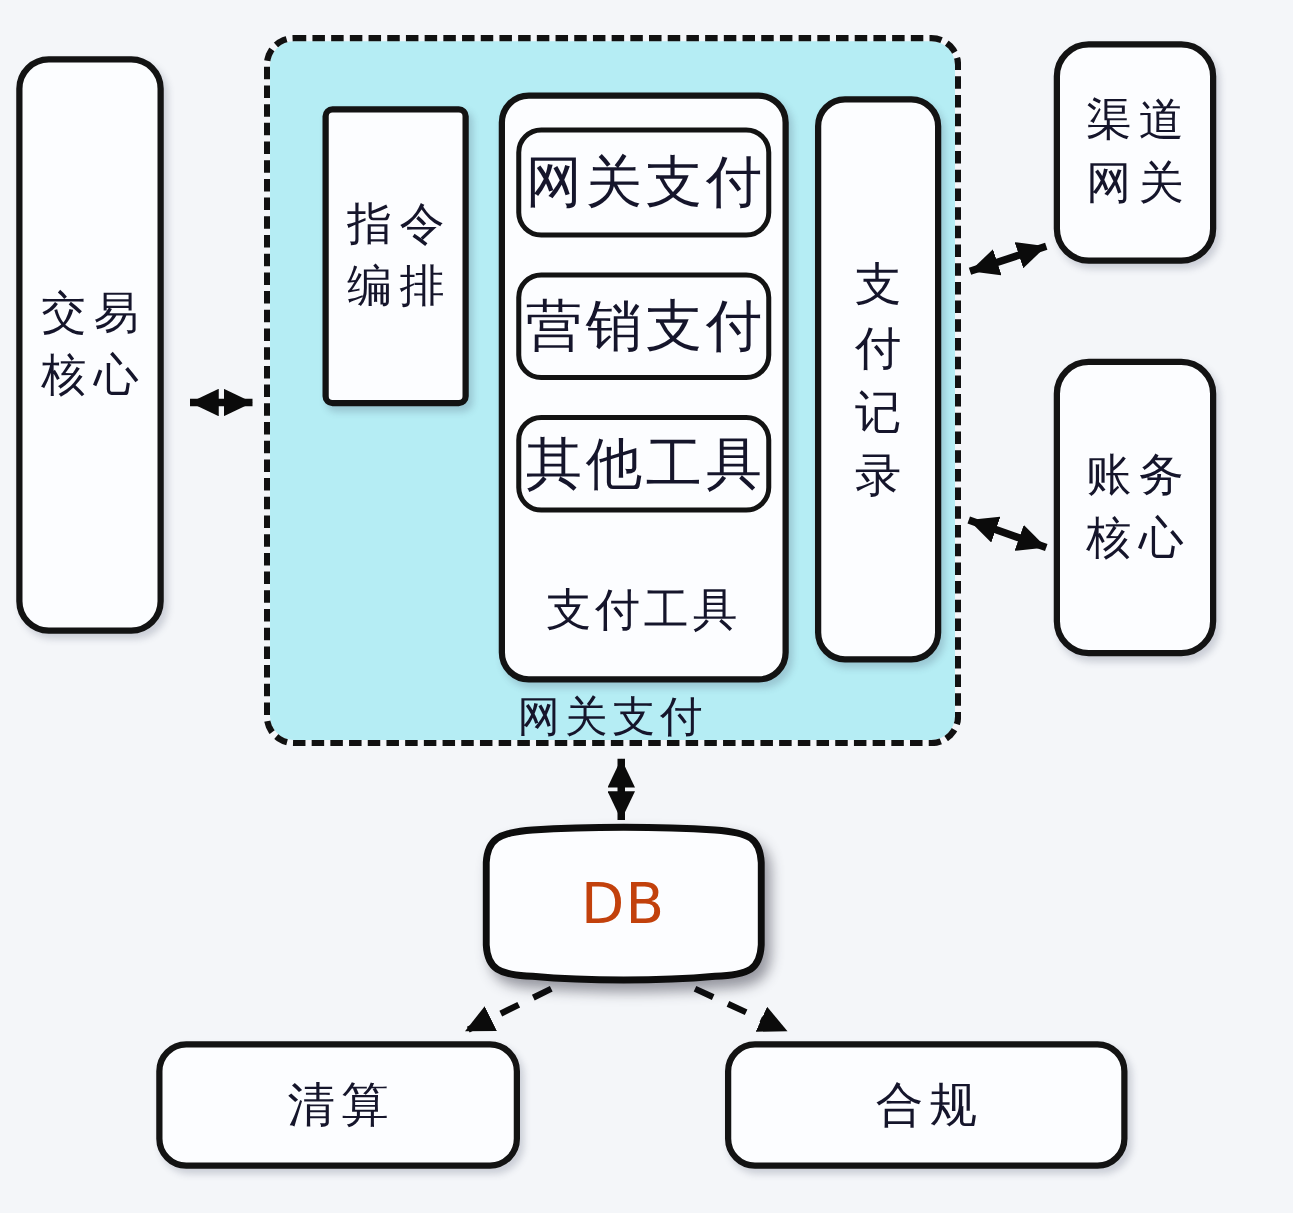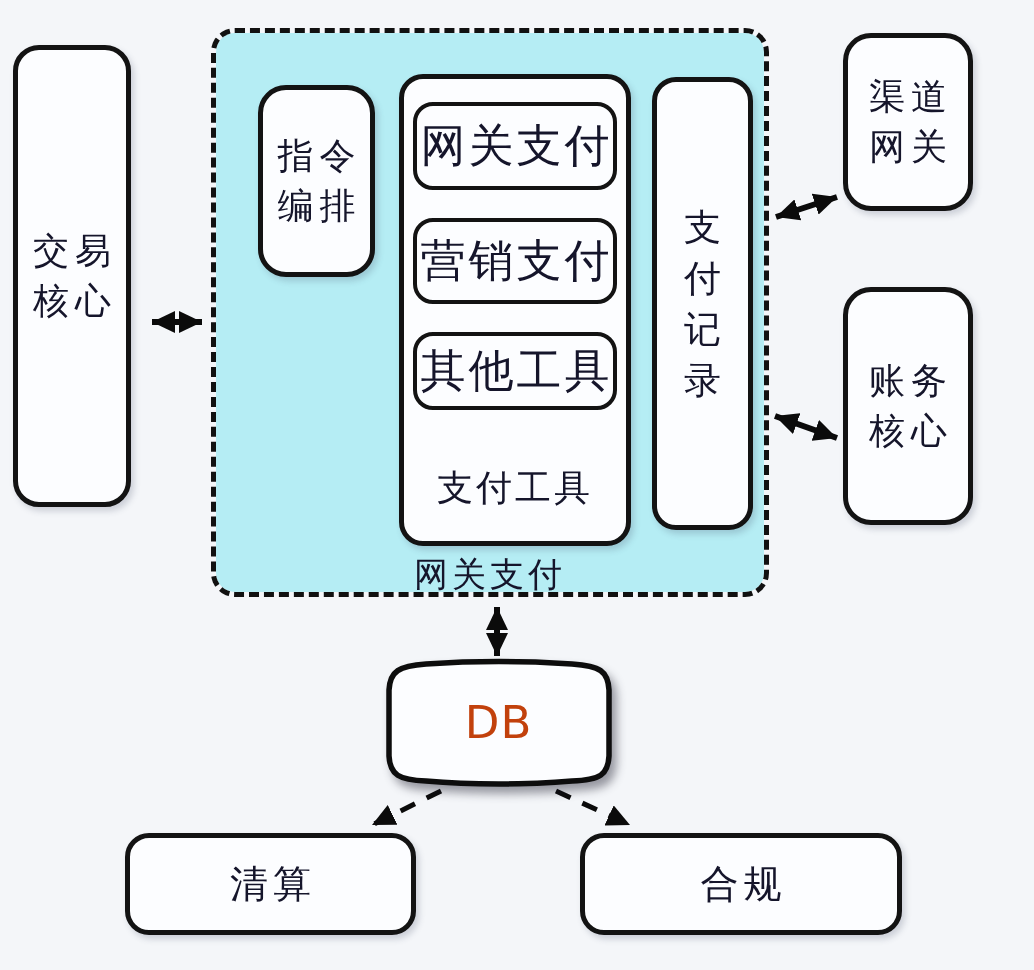--- a/index.html
+++ b/index.html
@@ -49,21 +49,21 @@
   }
   .payment-core-label {
     position: absolute;
     left: 390px; top: 554px; width: 200px;
     text-align: center;
     font-size: 34px;
     letter-spacing: 4px;
     line-height: 40px;
     z-index: 3;
   }
-  .instruction-orchestration { left: 258px; top: 85px;  width: 117px; height: 192px; border-radius: 28px; justify-content: center; }
+  .instruction-orchestration { left: 258px; top: 85px;  width: 117px; height: 240px; border-radius: 8px; justify-content: center; }
   .error-handling           { left: 258px; top: 328px; width: 117px; height: 212px; border-radius: 24px; }
 
   .payment-tools {
     left: 399px; top: 74px; width: 232px; height: 472px;
     border-radius: 24px;
     flex-direction: column;
     justify-content: flex-start;
     padding-top: 23px;
     gap: 28px;
   }

